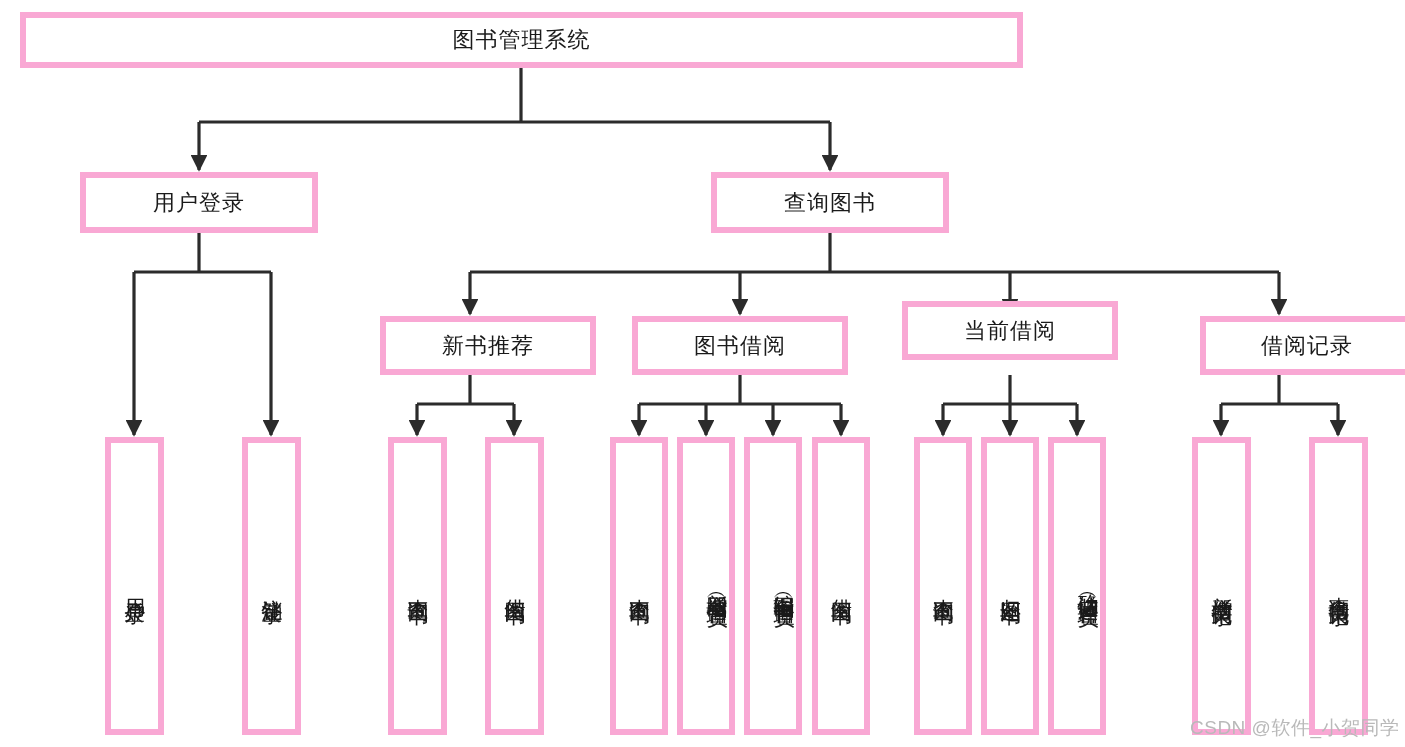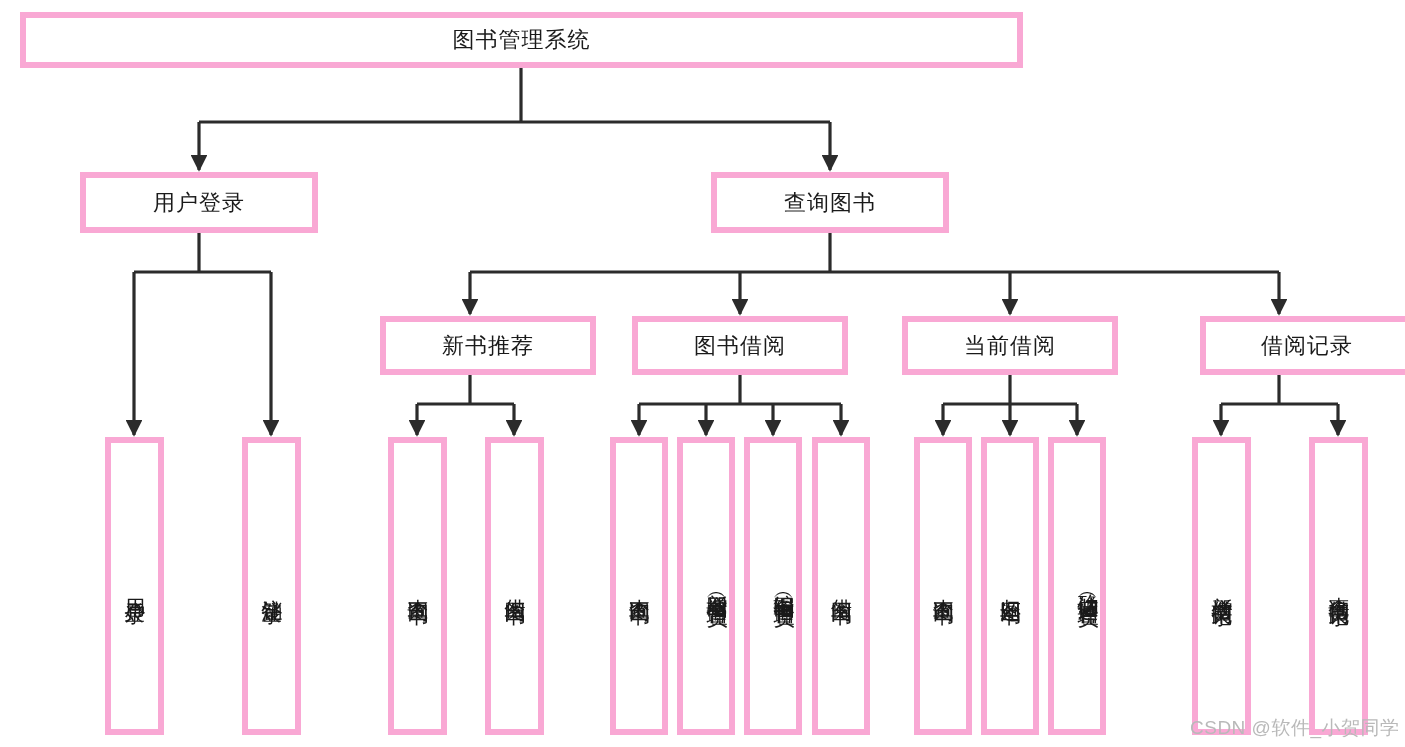--- a/index.html
+++ b/index.html
@@ -119,21 +119,21 @@
     </g>
   </svg>
 
   <div class="node horiz" style="left:20px; top:12px; width:1003px; height:56px;">图书管理系统</div>
 
   <div class="node horiz" style="left:80px; top:172px; width:238px; height:61px;">用户登录</div>
   <div class="node horiz" style="left:711px; top:172px; width:238px; height:61px;">查询图书</div>
 
   <div class="node horiz" style="left:380px; top:316px; width:216px; height:59px;">新书推荐</div>
   <div class="node horiz" style="left:632px; top:316px; width:216px; height:59px;">图书借阅</div>
-  <div class="node horiz" style="left:902px; top:316px; width:216px; height:59px;">当前借阅</div>
+  <div class="node horiz" style="left:902px; top:301px; width:216px; height:59px;">当前借阅</div>
   <div class="node horiz" style="left:1200px; top:316px; width:214px; height:59px;">借阅记录</div>
 
   <div class="node vert vcenter" style="left:105px; top:437px; width:59px; height:298px;">用户登录</div>
   <div class="node vert vcenter" style="left:242px; top:437px; width:59px; height:298px;">注销登录</div>
 
   <div class="node vert vcenter" style="left:388px; top:437px; width:59px; height:298px;">查询图书</div>
   <div class="node vert vcenter" style="left:485px; top:437px; width:59px; height:298px;">借阅图书</div>
 
   <div class="node vert vcenter" style="left:610px; top:437px; width:58px; height:298px;">查询图书</div>
   <div class="node vert" style="left:677px; top:437px; width:58px; height:298px;">新增图书（管理员）</div>

